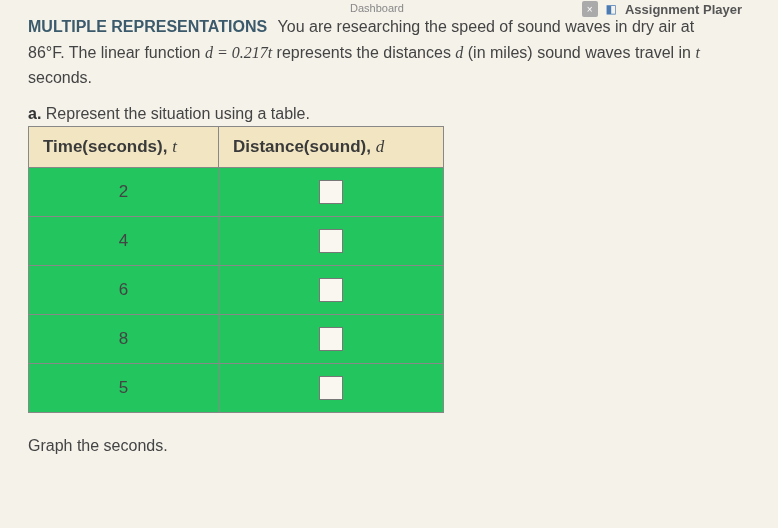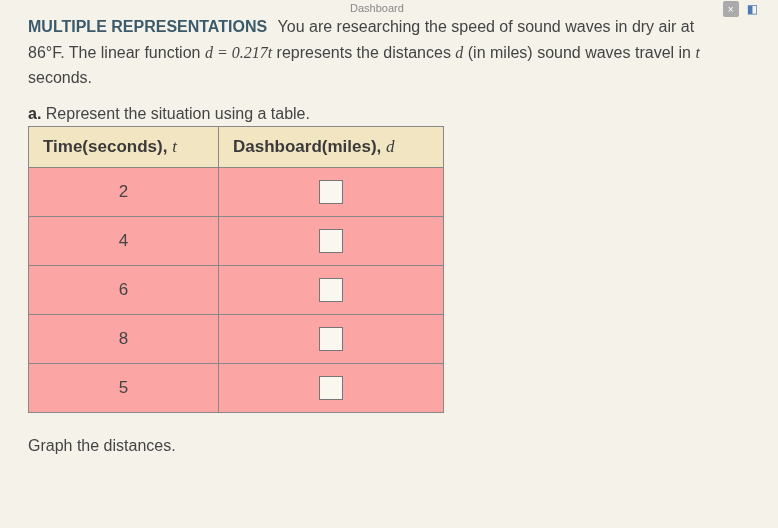--- a/index.html
+++ b/index.html
@@ -8,21 +8,21 @@
       background: #f5f2ea;
       width: 778px;
       height: 528px;
       overflow: hidden;
       position: relative;
       color: #333;
     }
     .top-bar {
       position: absolute;
       top: 0;
-      right: 0;
+      right: 16px;
       left: 0;
       height: 18px;
       display: flex;
       justify-content: flex-end;
       align-items: center;
       gap: 8px;
       padding-right: 20px;
       font-size: 12px;
     }
     .dashboard-label {
@@ -78,21 +78,21 @@
     .part-a {
       margin-top: 4px;
       margin-bottom: 28px;
     }
     .part-label {
       font-weight: 700;
       color: #333;
     }
     table.data-table {
       border-collapse: collapse;
-      background: #fca5a5;
+      background: #22c55e;
       margin-left: 0;
     }
     table.data-table th {
       background: #f2e6c2;
       border: 1px solid #888;
       padding: 10px 14px;
       font-size: 17px;
       font-weight: 700;
       text-align: left;
       color: #3a3a3a;
@@ -130,41 +130,42 @@
       color: #444;
     }
   </style>
 </head>
 <body>
 
 <div class="top-bar">
   <span class="dashboard-label">Dashboard</span>
   <span class="close-btn">×</span>
   <span class="bookmark-icon">◧</span>
+  <span class="player-label">Assignment Player</span>
 </div>
 
 <div class="content">
 
   <div class="paragraph">
     <span class="heading">MULTIPLE REPRESENTATIONS</span>
     <span class="body-text">You are researching the speed of sound waves in dry air at 86°F. The linear function </span><span class="body-text equation">d = 0.217t</span><span class="body-text"> represents the distances </span><span class="body-text italic">d</span><span class="body-text"> (in miles) sound waves travel in </span><span class="body-text italic">t</span><span class="body-text"> seconds.</span>
   </div>
 
   <div class="part-a body-text">
     <span class="part-label">a.</span><span> Represent the situation using a table.</span>
   </div>
 
   <table class="data-table">
     <thead>
       <tr>
         <th>
           <span>Time(seconds), </span><span class="var">t</span>
         </th>
         <th>
-          <span>Dashboard(miles), </span><span class="var">d</span>
+          <span>Distance(sound), </span><span class="var">d</span>
         </th>
       </tr>
     </thead>
     <tbody>
       <tr>
         <td class="time-cell">2</td>
         <td class="dist-cell"><span class="answer-box"></span></td>
       </tr>
       <tr>
         <td class="time-cell">4</td>
@@ -178,15 +179,15 @@
         <td class="time-cell">8</td>
         <td class="dist-cell"><span class="answer-box"></span></td>
       </tr>
       <tr>
         <td class="time-cell">5</td>
         <td class="dist-cell"><span class="answer-box"></span></td>
       </tr>
     </tbody>
   </table>
 
-  <div class="graph-instruction">Graph the distances.</div>
+  <div class="graph-instruction">Graph the seconds.</div>
 
 </div>
 
 </body></html>

